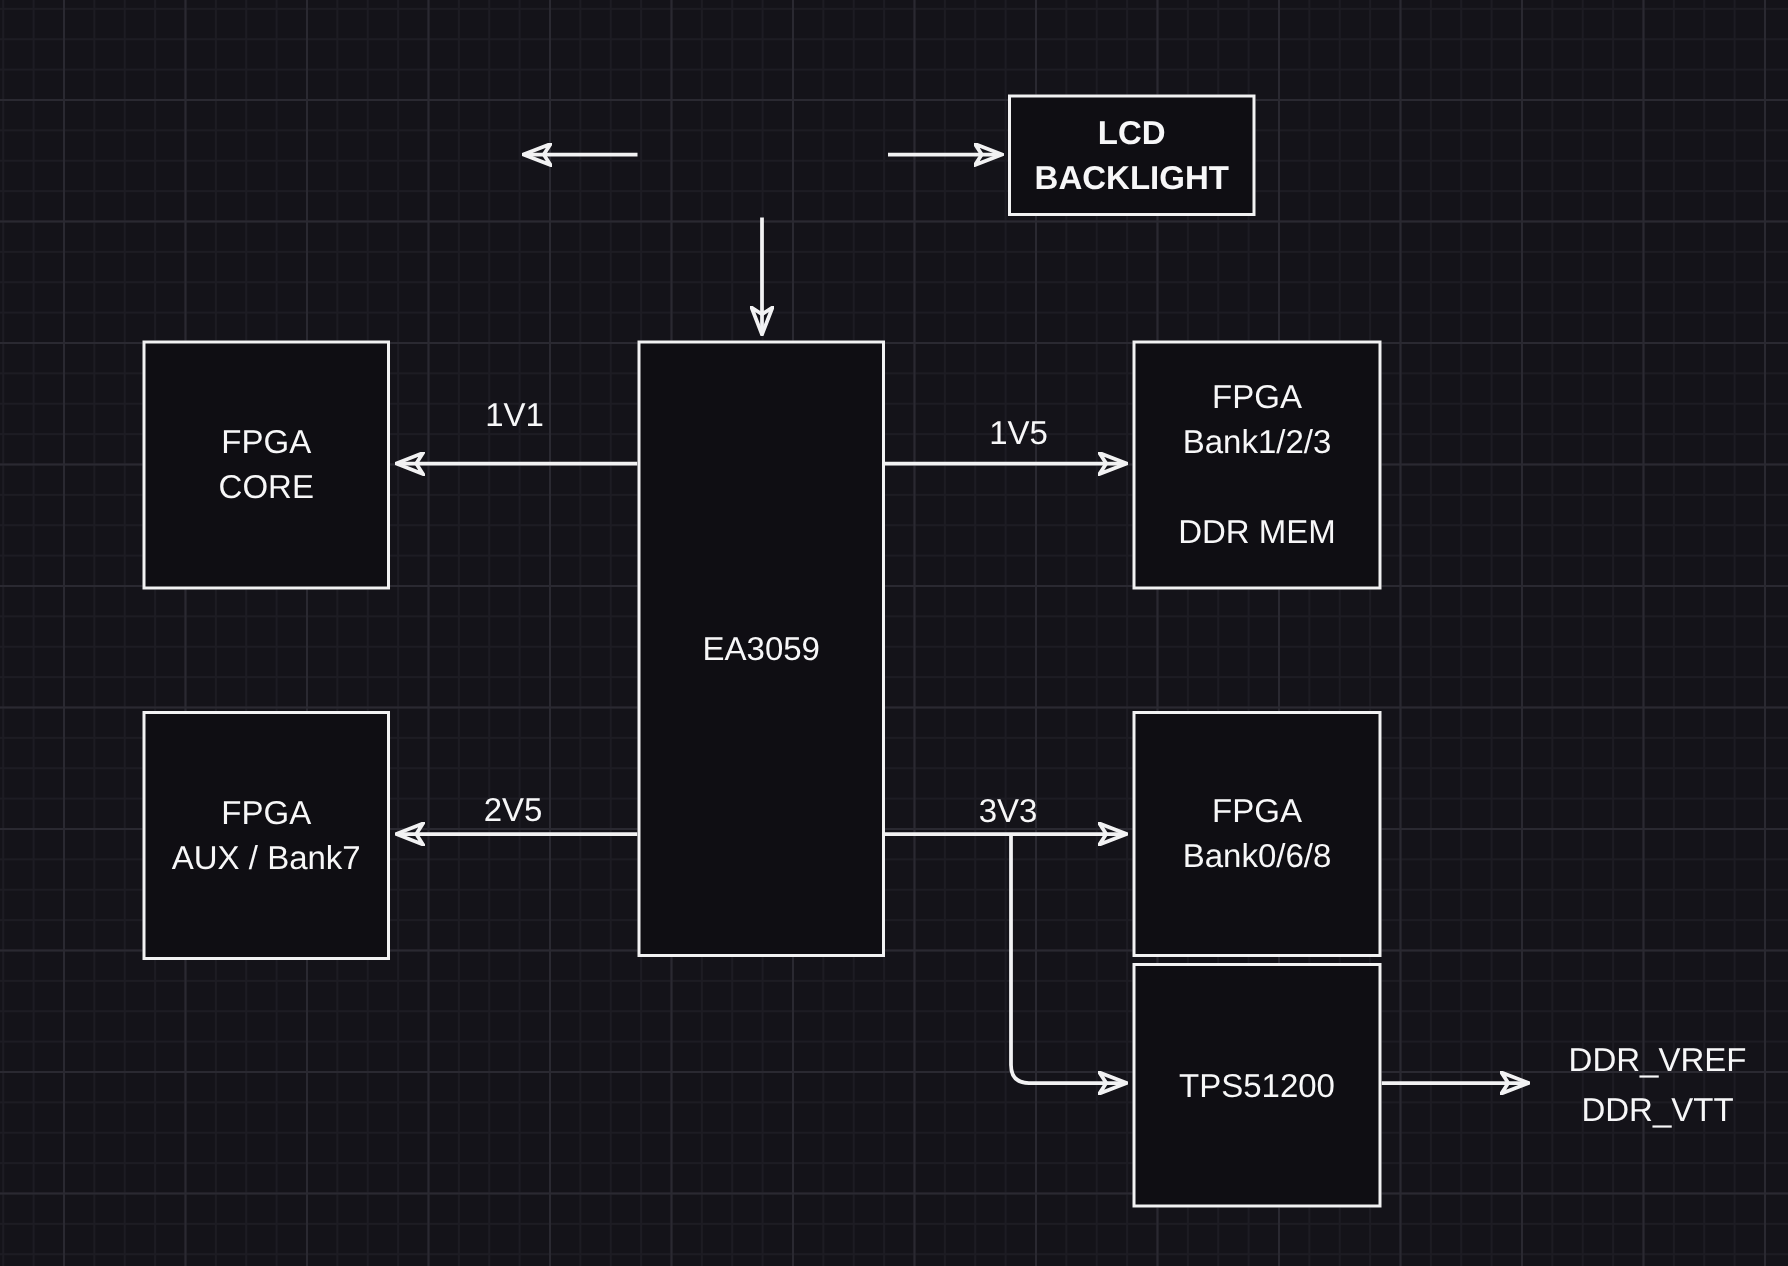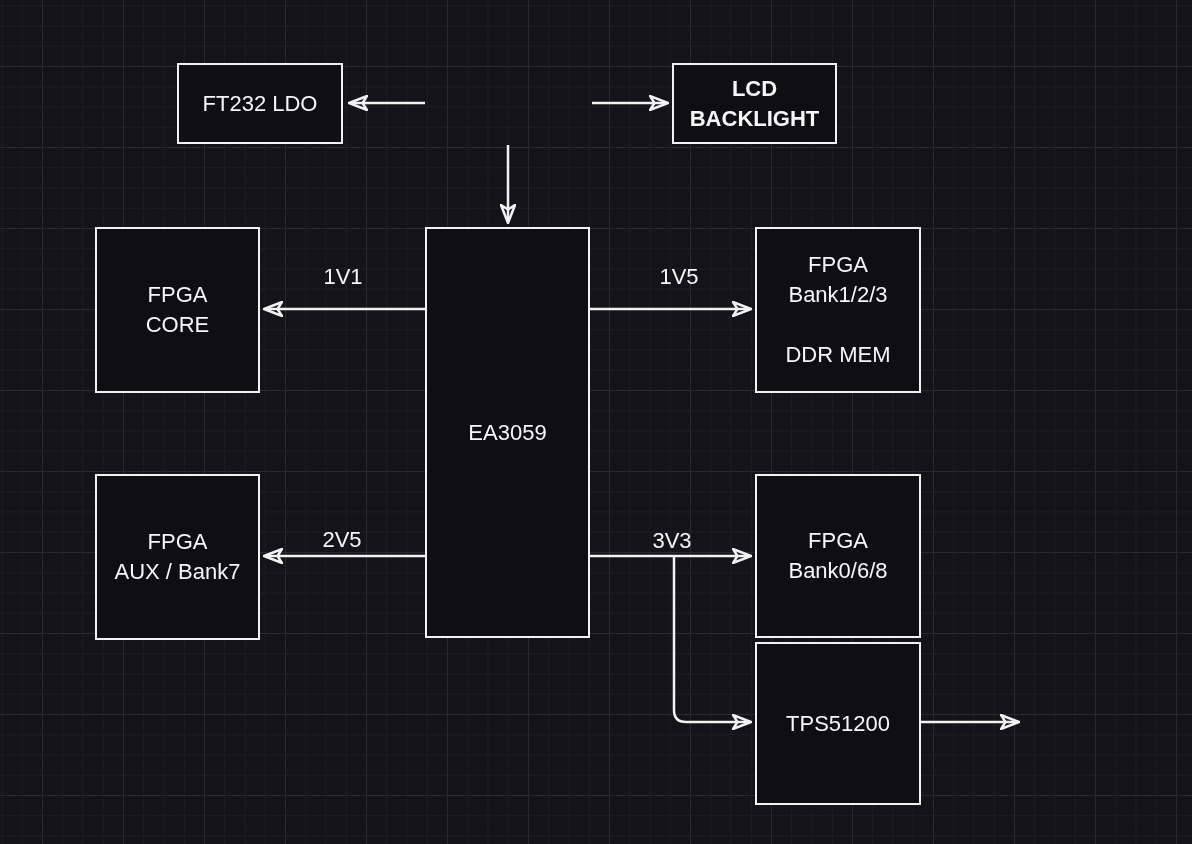--- a/index.html
+++ b/index.html
@@ -84,23 +84,20 @@
     <path d="M 592 103 L 667 103" marker-end="url(#arrow)"></path>
     <path d="M 508 145 L 508 222" marker-end="url(#arrow)"></path>
     <path d="M 425 309 L 265 309" marker-end="url(#arrow)"></path>
     <path d="M 590 309 L 750 309" marker-end="url(#arrow)"></path>
     <path d="M 425 556 L 265 556" marker-end="url(#arrow)"></path>
     <path d="M 590 556 L 750 556" marker-end="url(#arrow)"></path>
     <path d="M 674 557 L 674 710 Q 674 722 686 722 L 750 722" marker-end="url(#arrow)"></path>
     <path d="M 921 722 L 1018 722" marker-end="url(#arrow)"></path>
   </svg>
 
-  <div class="node" style="left:177px; top:63px; width:166px; height:81px;">
-    <span class="node-label">FT232 LDO</span>
-  </div>
 
 
   <div class="node" style="left:672px; top:63px; width:165px; height:81px;font-weight:bold;">
     <span class="node-label">LCD
 BACKLIGHT</span>
   </div>
 
   <div class="node" style="left:95px; top:227px; width:165px; height:166px;">
     <span class="node-label">FPGA
 CORE</span>
@@ -125,18 +122,20 @@
   <div class="node" style="left:755px; top:474px; width:166px; height:164px;">
     <span class="node-label">FPGA
 Bank0/6/8</span>
   </div>
 
   <div class="node" style="left:755px; top:642px; width:166px; height:163px;">
     <span class="node-label">TPS51200</span>
   </div>
 
   <div class="edge-label" style="left:298px; top:264px;">1V1</div>
-  <div class="edge-label" style="left:634px; top:264px;">1V5</div>
+  <div class="edge-label" style="left:634px; top:276px;">1V5</div>
   <div class="edge-label" style="left:297px; top:511px;margin-top:16px;">2V5</div>
   <div class="edge-label" style="left:627px; top:511px;margin-top:17px;">3V3</div>
 
+  <div class="output-label" style="left:1030px; top:690px;">DDR_VREF
+DDR_VTT</div>
 
 </div>
 
 </body></html>

